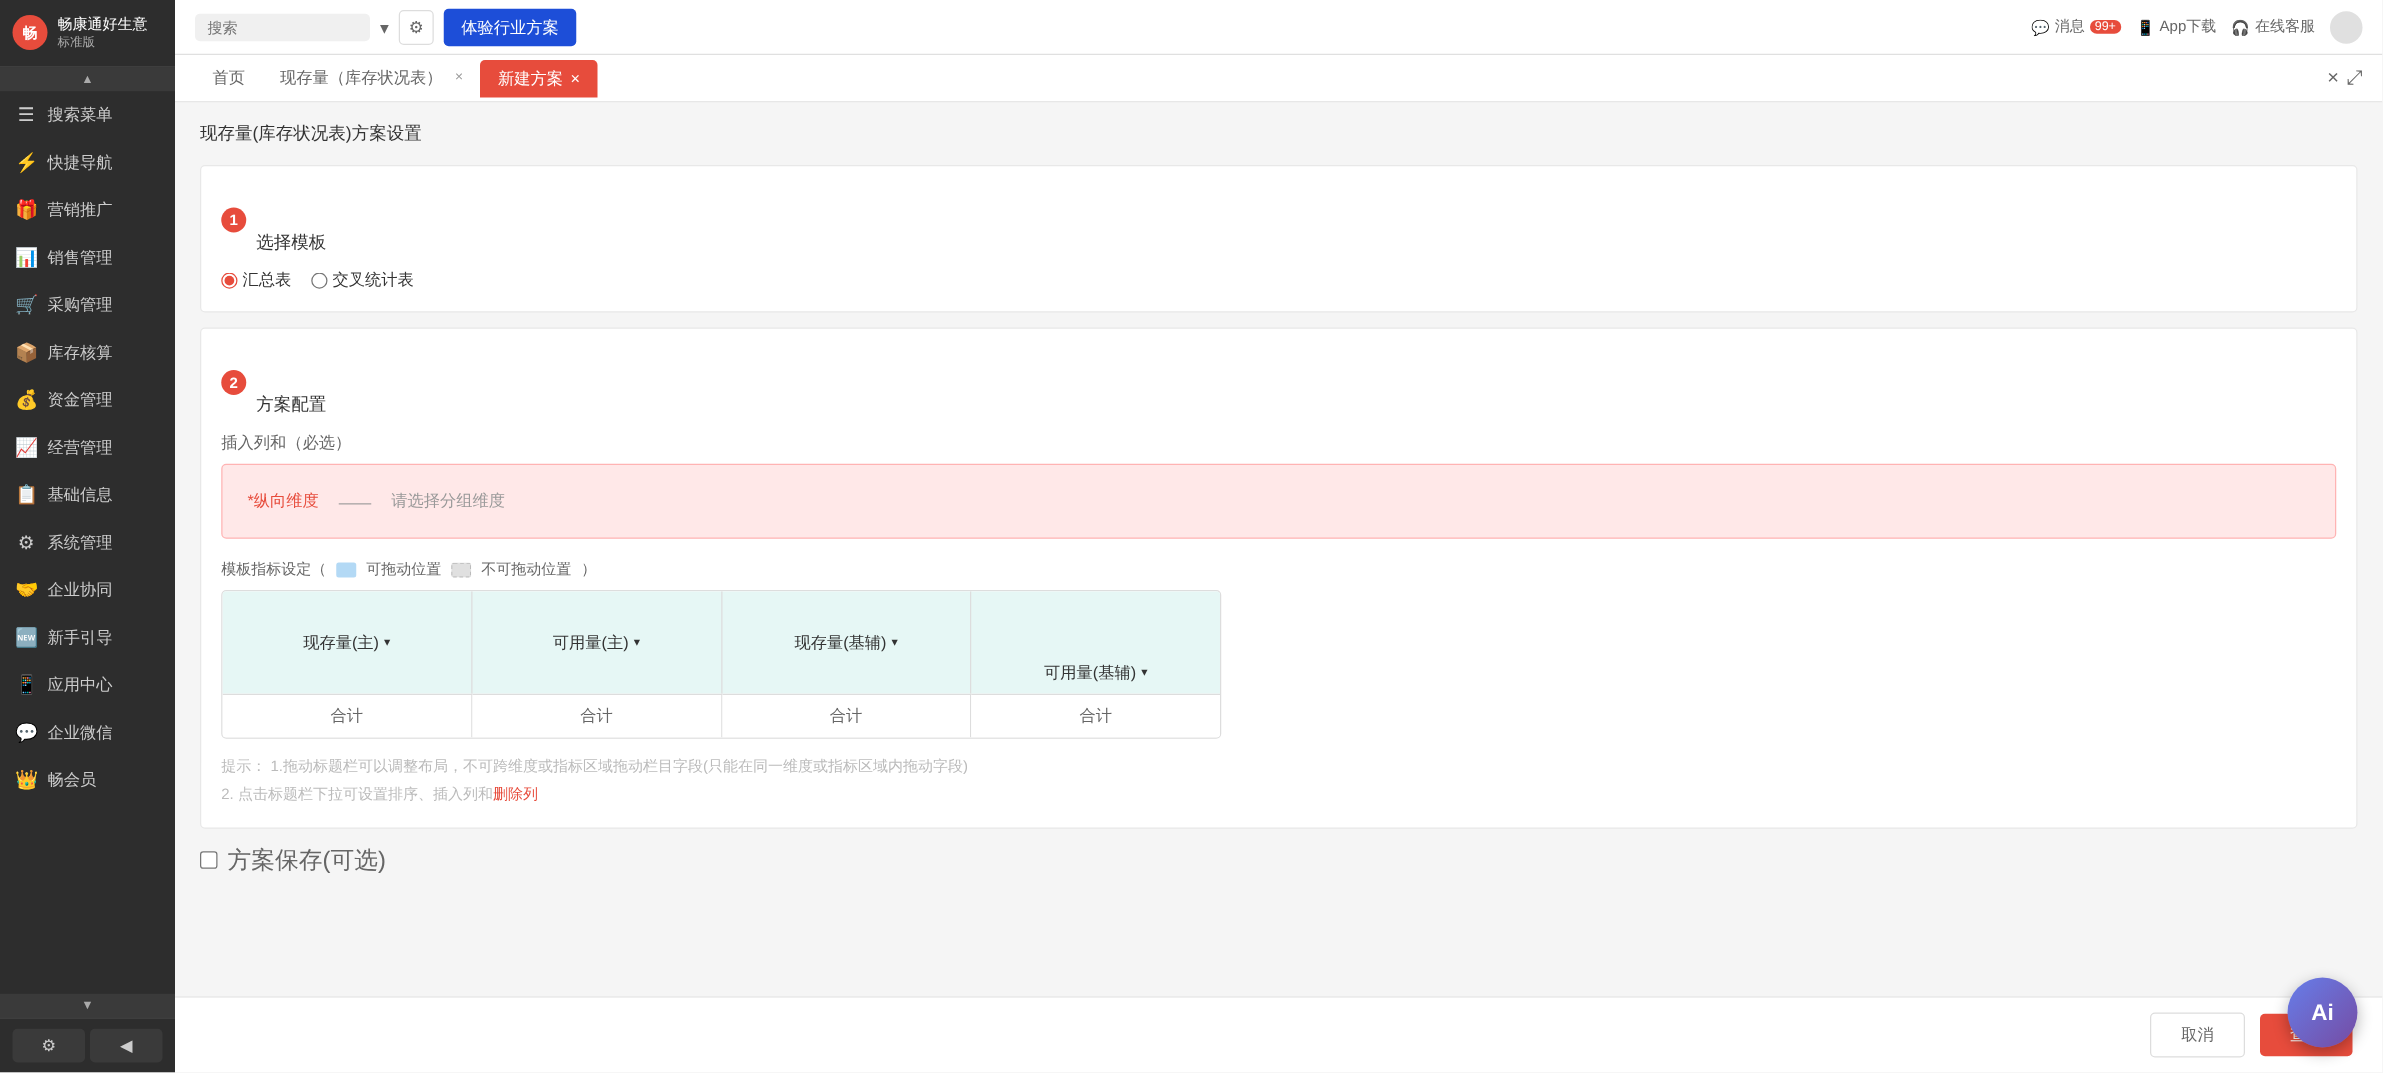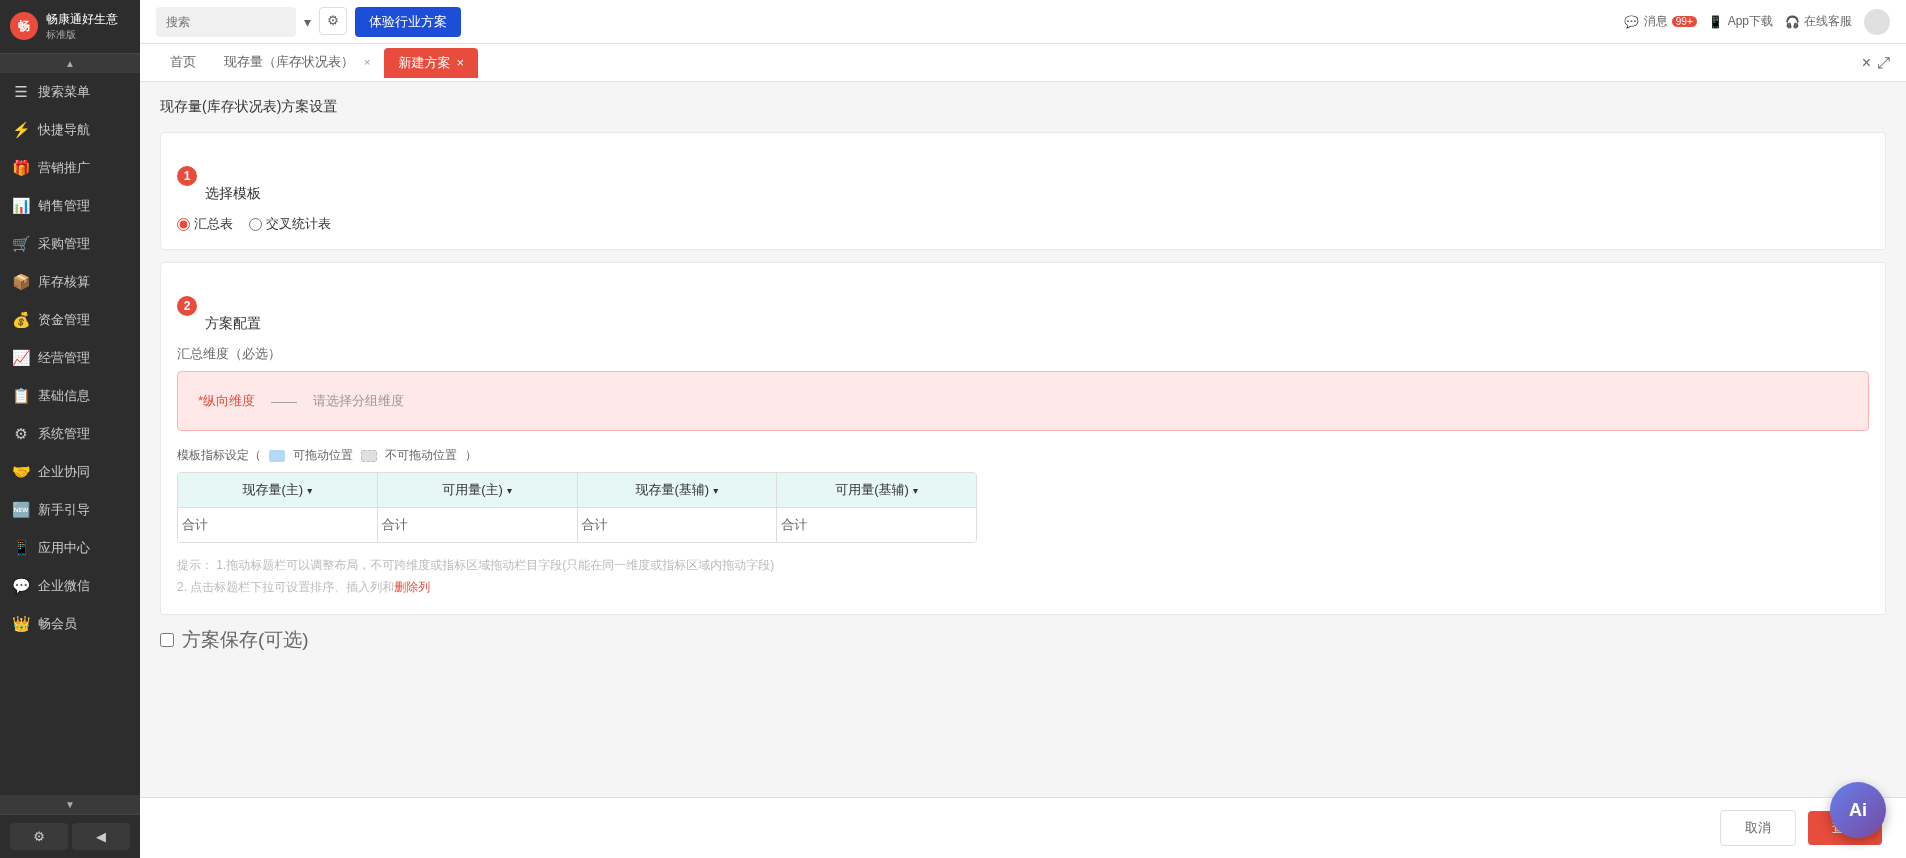--- a/index.html
+++ b/index.html
@@ -69,21 +69,21 @@
     
     .topbar {
       background: #fff;
       border-bottom: 1px solid #e0e0e0;
       display: flex;
       align-items: center;
       padding: 0 16px;
       height: 44px;
       gap: 10px;
     }
-    .topbar-left { display: flex; gap: 8px; flex: 1; }
+    .topbar-left { display: flex; align-items: center; gap: 8px; flex: 1; }
     .topbar-input {
       background: #f0f0f0; border-radius: 4px; padding: 4px 10px;
       border: none; font-size: 12px; width: 140px; color: #999;
     }
     .topbar-dropdown-btn {
       background: none; border: none; cursor: pointer; color: #666; font-size: 14px;
     }
     .topbar-gear {
       width: 28px; height: 28px; background: none; border: 1px solid #ddd;
       border-radius: 4px; cursor: pointer; display: flex; align-items: center; justify-content: center;
@@ -182,24 +182,24 @@
 
     .stats-table { border: 1px solid #ddd; border-radius: 4px; overflow: hidden; width: 100%; max-width: 800px; }
     .stats-table-header {
       display: flex; background: #e6f7f5;
     }
     .stats-col {
       flex: 1; border-right: 1px solid #ddd; text-align: center; padding: 8px 4px;
       font-size: 13px; color: #333;
       display: flex; align-items: center; justify-content: center; gap: 4px;
     }
-    .stats-col:last-child { border-right: none; }
+    .stats-col:last-child { border-right: none; margin-top: 48px; }
     .stats-table-body { display: flex; }
     .stats-cell {
-      flex: 1; border-right: 1px solid #ddd; padding: 8px 4px;
+      flex: 1; border-right: 1px solid #ddd; text-align: center; padding: 8px 4px;
       font-size: 13px; color: #666; background: #fff; border-top: 1px solid #ddd;
     }
     .stats-cell:last-child { border-right: none; }
 
     .tips-area { margin-top: 12px; color: #bbb; font-size: 12px; line-height: 1.8; }
     .tips-area span { color: #e74c3c; }
 
     .save-row { display: flex; align-items: center; gap: 8px; margin-top: 12px; }
     .save-checkbox { width: 14px; height: 14px; cursor: pointer; }
     .save-label { font-size: 19px; color: #666; }
@@ -391,21 +391,21 @@
         </label>
       </div>
     </div>
 
     <div class="config-section">
       <div class="step-header">
         <div class="step-num">2</div>
         <span class="step-label">方案配置</span>
       </div>
 
-      <div class="config-label">汇总维度（必选）</div>
+      <div class="config-label">插入列和（必选）</div>
 
       <div class="dimension-box">
         <span class="dimension-required">*纵向维度</span>
         <span class="dimension-separator">——</span>
         <span class="dimension-placeholder">请选择分组维度</span>
       </div>
 
       <div class="indicator-header">
         <div class="movable-hint">
           <span>模板指标设定（</span>

